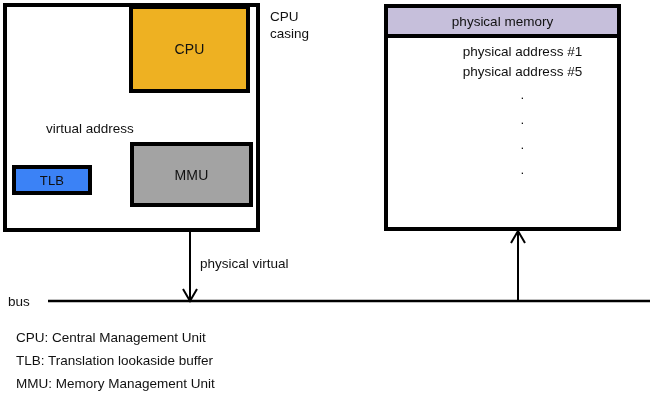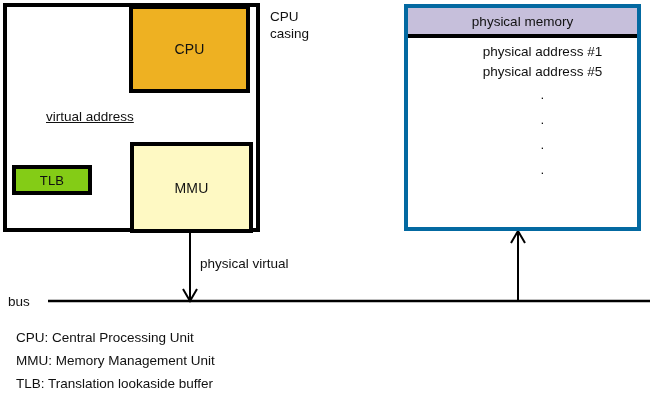--- a/index.html
+++ b/index.html
@@ -44,36 +44,36 @@
     color: #111111;
     letter-spacing: .2px;
   }
   #cpu-box {
     left: 129px; top: 5px;
     width: 121px; height: 88px;
     background: #eeb122;
   }
   #mmu-box {
     left: 130px; top: 142px;
-    width: 123px; height: 91px;
-    background: #fef9c3;
+    width: 123px; height: 65px;
+    background: #a3a3a3;
   }
   #tlb-box {
     left: 12px; top: 165px;
     width: 80px; height: 30px;
-    background: #84cc16;
+    background: #3b82f6;
     font-size: 13px;
   }
 
   
   #phys-mem {
     position: absolute;
-    left: 404px; top: 4px;
+    left: 384px; top: 4px;
     width: 237px; height: 227px;
-    border: 4px solid #0369a1;
+    border: 4px solid #000000;
     box-sizing: border-box;
     background: #ffffff;
   }
   #phys-mem-header {
     height: 26px;
     background: #c6bfdb;
     border-bottom: 4px solid #000000;
     display: flex;
     align-items: center;
     justify-content: center;
@@ -101,21 +101,21 @@
 
   
   .lbl {
     position: absolute;
     font-size: 13.5px;
     color: #111111;
     white-space: pre;
     line-height: 17px;
   }
   #lbl-cpu-casing { left: 270px; top: 8px; }
-  #lbl-virtual-address { left: 46px; top: 108px; text-decoration: underline; }
+  #lbl-virtual-address { left: 46px; top: 120px; }
   #lbl-physical-address { left: 200px; top: 255px; }
   #lbl-bus { left: 8px; top: 293px; text-align: center; }
 
   
   #legend {
     position: absolute;
     left: 16px; top: 326px;
     display: flex;
     flex-direction: column;
   }
@@ -192,16 +192,16 @@
     <div class="addr-line">physical address #1</div>
     <div class="addr-line">physical address #5</div>
     <div class="dot-line">.</div>
     <div class="dot-line">.</div>
     <div class="dot-line">.</div>
     <div class="dot-line">.</div>
   </div>
 </div>
 
 <div id="legend">
-  <div class="legend-line">CPU: Central Processing Unit</div>
+  <div class="legend-line">CPU: Central Management Unit</div>
+  <div class="legend-line">TLB: Translation lookaside buffer</div>
   <div class="legend-line">MMU: Memory Management Unit</div>
-  <div class="legend-line">TLB: Translation lookaside buffer</div>
 </div>
 
 </body></html>

